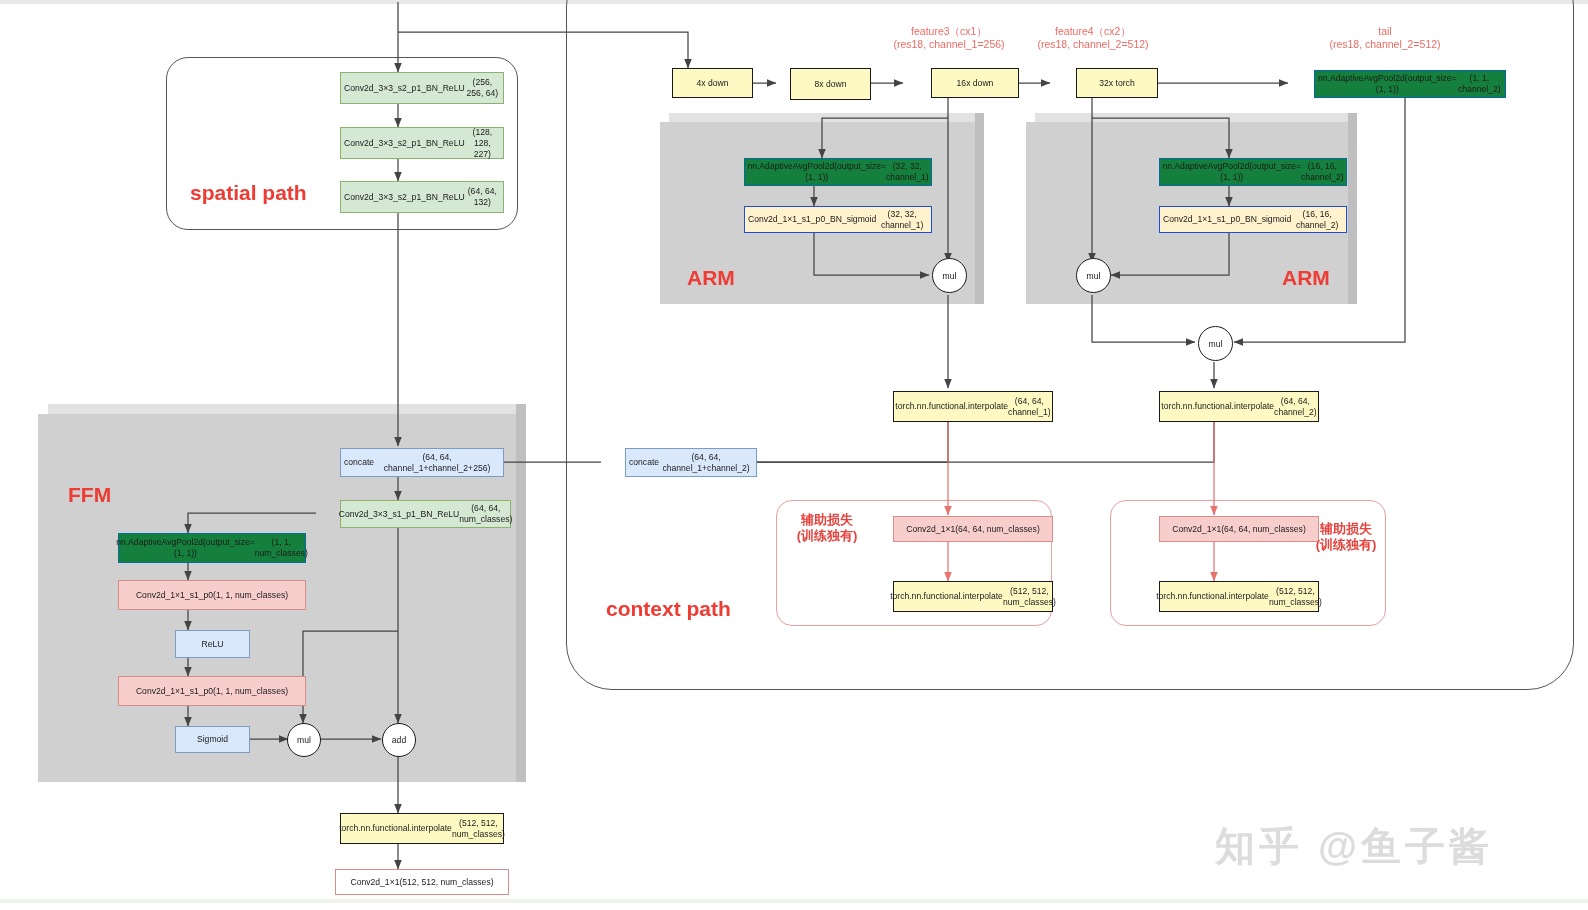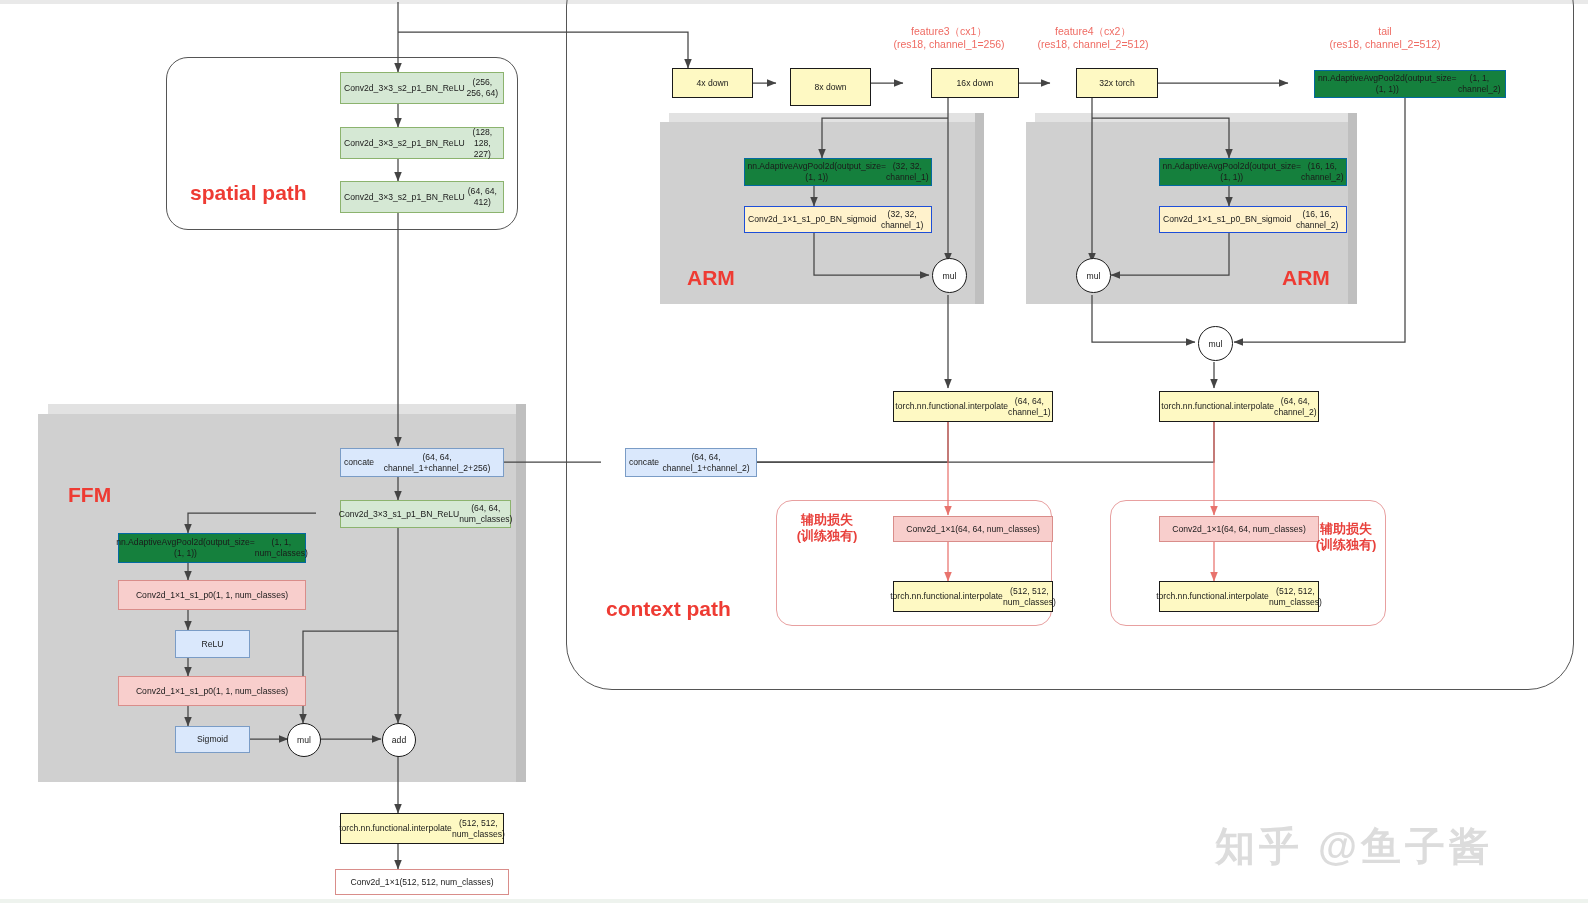--- a/index.html
+++ b/index.html
@@ -157,28 +157,28 @@
   <div class="node n-green" style="left:316px;top:72px;width:164px;height:32px;">
     <span>Conv2d_3×3_s2_p1_BN_ReLU</span>
     <span class="l2">(256, 256, 64)</span>
   </div>
   <div class="node n-green" style="left:316px;top:127px;width:164px;height:32px;">
     <span>Conv2d_3×3_s2_p1_BN_ReLU</span>
     <span class="l2">(128, 128, 227)</span>
   </div>
   <div class="node n-green" style="left:316px;top:181px;width:164px;height:32px;">
     <span>Conv2d_3×3_s2_p1_BN_ReLU</span>
-    <span class="l2">(64, 64, 412)</span>
+    <span class="l2">(64, 64, 132)</span>
   </div>
   <div class="lbl lbl-big" style="left:190px;top:157px;margin-top:24px;">spatial path</div>
 
   <div class="node n-white" style="left:648px;top:68px;width:81px;height:30px;">
     <span>4x down</span>
   </div>
-  <div class="node n-white" style="left:766px;top:68px;width:81px;height:38px;">
+  <div class="node n-white" style="left:766px;top:68px;width:81px;height:32px;">
     <span>8x down</span>
   </div>
   <div class="node n-white" style="left:907px;top:68px;width:88px;height:30px;">
     <span>16x down</span>
   </div>
   <div class="node n-white" style="left:1052px;top:68px;width:82px;height:30px;">
     <span>32x torch</span>
   </div>
   <div class="node n-gray" style="left:1290px;top:70px;width:192px;height:28px;">
     <span>nn.AdaptiveAvgPool2d(output_size=(1, 1))</span>

